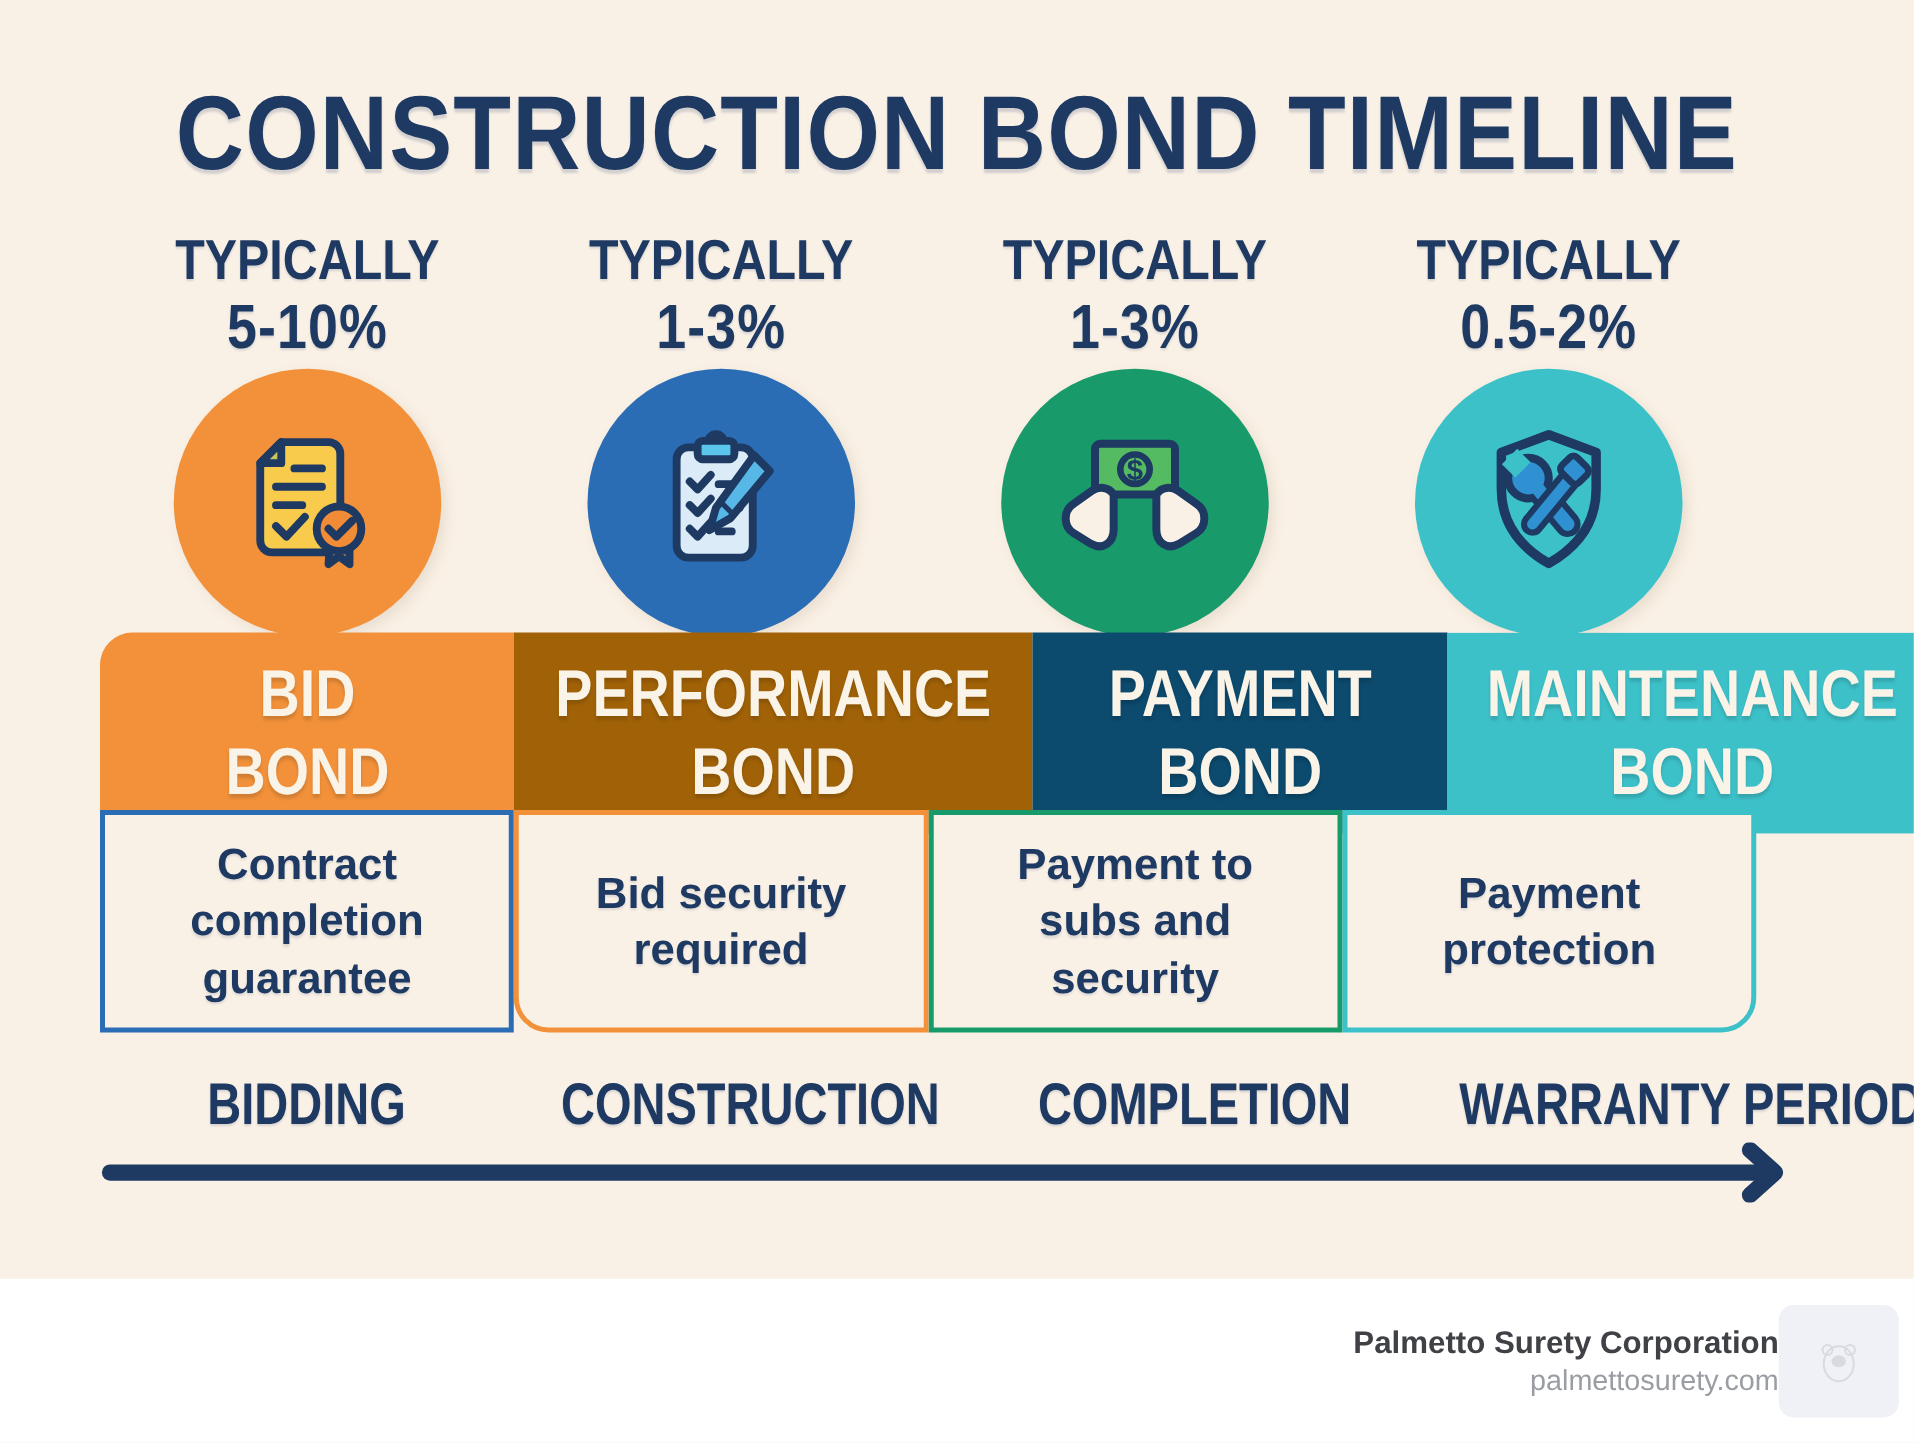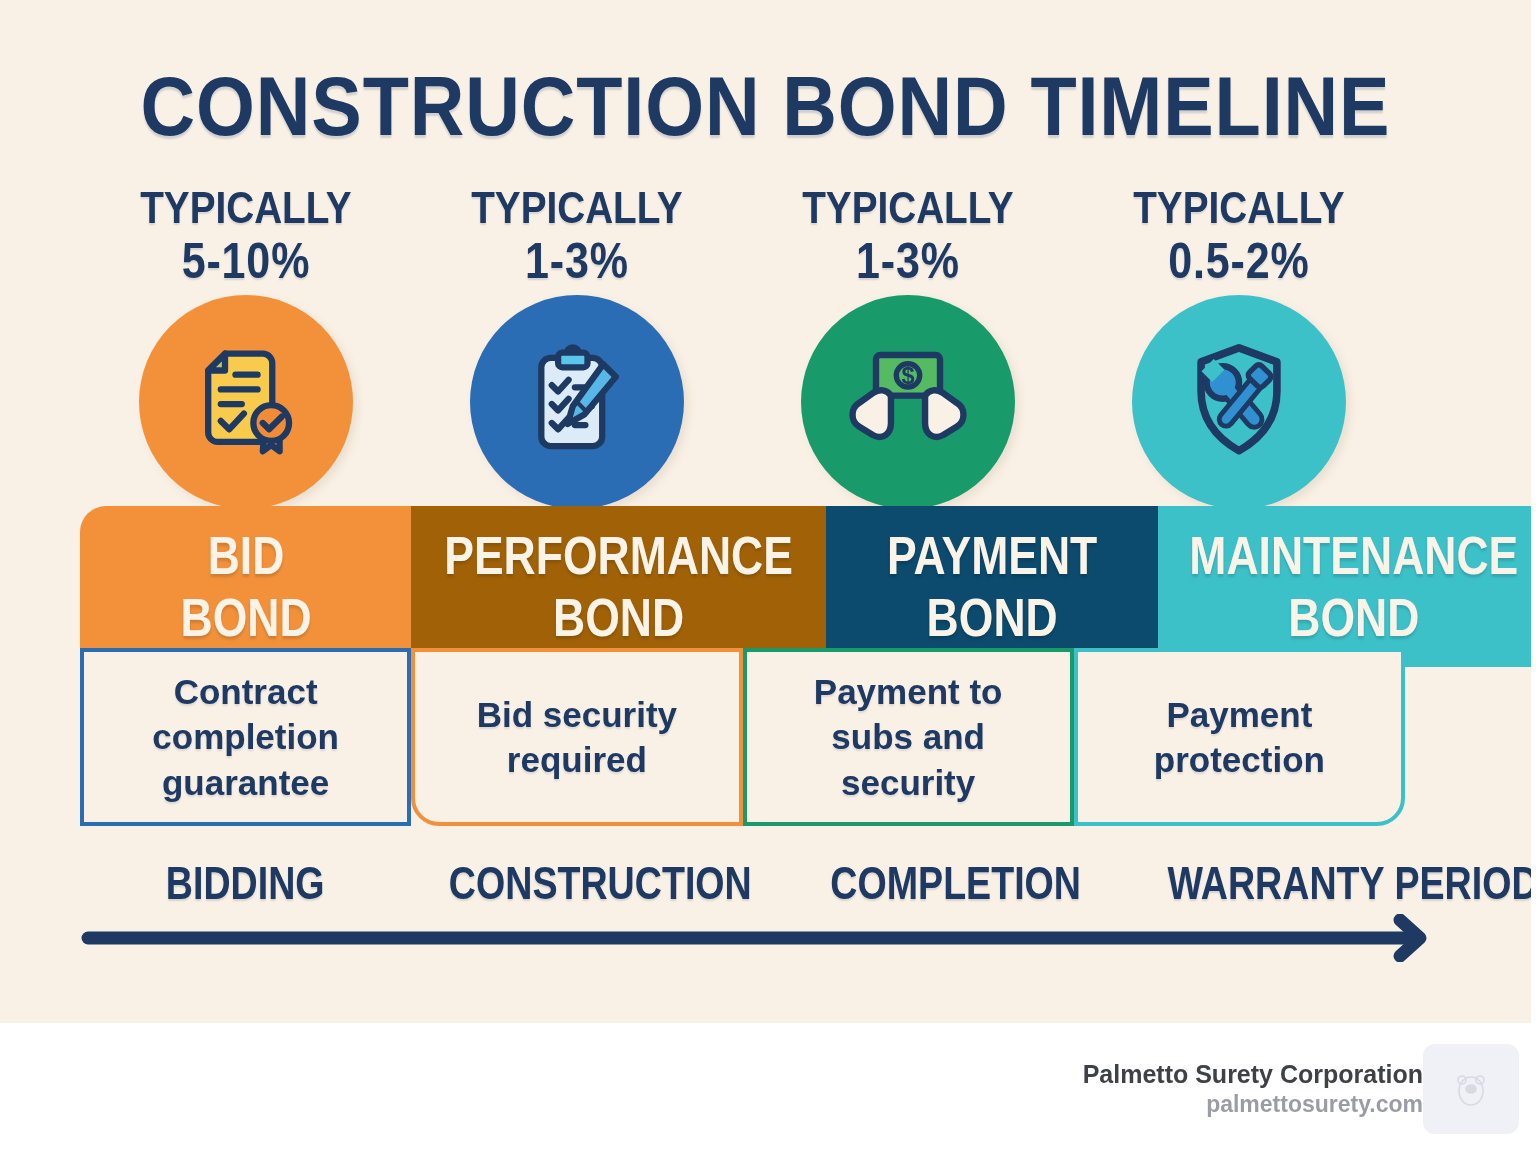--- a/index.html
+++ b/index.html
@@ -73,21 +73,21 @@
 
   
   .footer {
     position: absolute; left: 0; top: 1023px; width: 1536px; height: 131px;
     background: var(--footer-bg, #fff);
     display: flex; align-items: center; justify-content: flex-end;
     padding-right: 17px; box-sizing: border-box;
   }
   .footer-text { text-align: right; }
   .company { font-size: 25px; font-weight: bold; color: var(--footer-text, #3F4146); }
-  .website { font-size: 23px; color: var(--footer-muted, #9A9DA3); margin-top: 2px; font-weight: bold; }
+  .website { font-size: 23px; color: var(--footer-muted, #9A9DA3); margin-top: 2px; }
   .footer-logo {
     width: 96px; height: 90px; border-radius: 12px;
     background: var(--footer-logo-bg, #F0F1F6);
     display: flex; align-items: center; justify-content: center;
   }
 </style>
 </head>
 <body>
 
 <div class="canvas">

